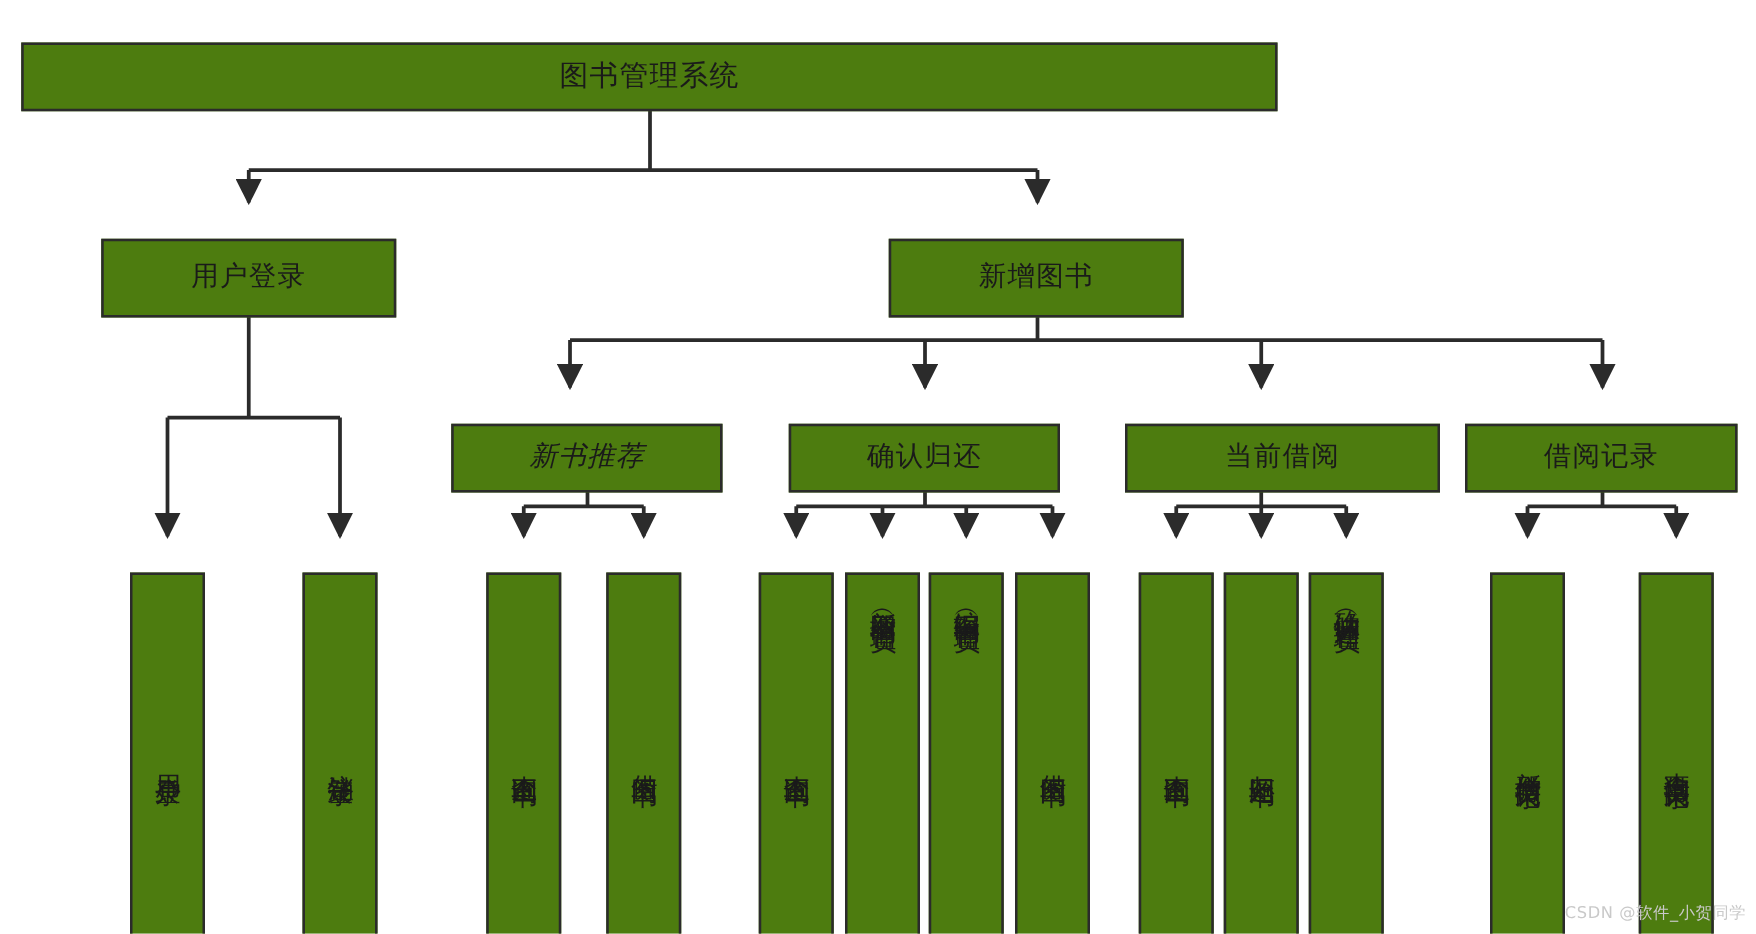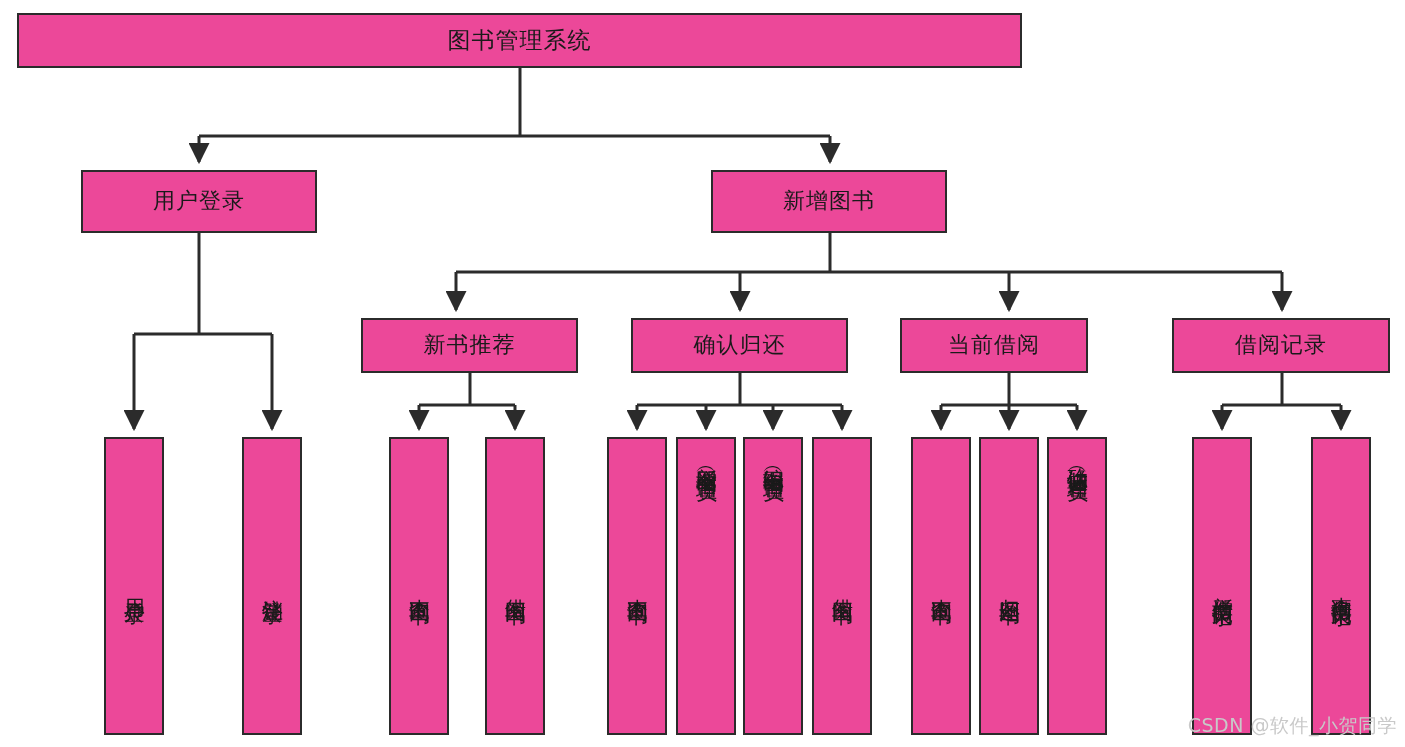--- a/index.html
+++ b/index.html
@@ -20,25 +20,26 @@
     left: 0;
     top: 0;
     width: 1405px;
     height: 747px;
     pointer-events: none;
   }
   .node {
     position: absolute;
     box-sizing: border-box;
     border: 2.5px solid #2b2b2b;
-    background: #ec4899;
+    background: #4d7c0f;
     display: flex;
     align-items: center;
     justify-content: center;
     color: #1a1a1a;
+    margin-top: 21px;
   }
   .node-h {
     font-size: 22px;
     letter-spacing: 1px;
     line-height: 1.2;
     white-space: nowrap;
   }
   .node.root .node-h { font-size: 23px; }
   .node.leaf {
     align-items: flex-start;
@@ -54,21 +55,21 @@
     text-align: left;
   }
   .node.leaf.centered {
     align-items: center;
     padding-top: 0;
   }
   #watermark {
     position: absolute;
     right: 8px;
     bottom: 8px;
-    font-size: 19px;
+    font-size: 13px;
     color: #c9c9c9;
     letter-spacing: 0.5px;
     white-space: nowrap;
     font-family: "DejaVu Sans", "Liberation Sans", sans-serif;
   }
 </style>
 </head>
 <body>
 
 <div id="canvas">
@@ -127,27 +128,27 @@
     <span class="node-h">图书管理系统</span>
   </div>
 
   <div class="node" style="left:81px; top:170px; width:236px; height:63px;">
     <span class="node-h">用户登录</span>
   </div>
   <div class="node" style="left:711px; top:170px; width:236px; height:63px;">
     <span class="node-h">新增图书</span>
   </div>
 
-  <div class="node" style="left:361px; top:318px; width:217px; height:55px;">
+  <div class="node" style="left:361px; top:318px; width:217px; height:55px;font-style:italic;">
     <span class="node-h">新书推荐</span>
   </div>
   <div class="node" style="left:631px; top:318px; width:217px; height:55px;">
     <span class="node-h">确认归还</span>
   </div>
-  <div class="node" style="left:900px; top:318px; width:188px; height:55px;">
+  <div class="node" style="left:900px; top:318px; width:252px; height:55px;">
     <span class="node-h">当前借阅</span>
   </div>
   <div class="node" style="left:1172px; top:318px; width:218px; height:55px;">
     <span class="node-h">借阅记录</span>
   </div>
 
   <div class="node leaf centered" style="left:104px; top:437px; width:60px; height:298px;">
     <span class="node-v">用户登录</span>
   </div>
   <div class="node leaf centered" style="left:242px; top:437px; width:60px; height:298px;">

